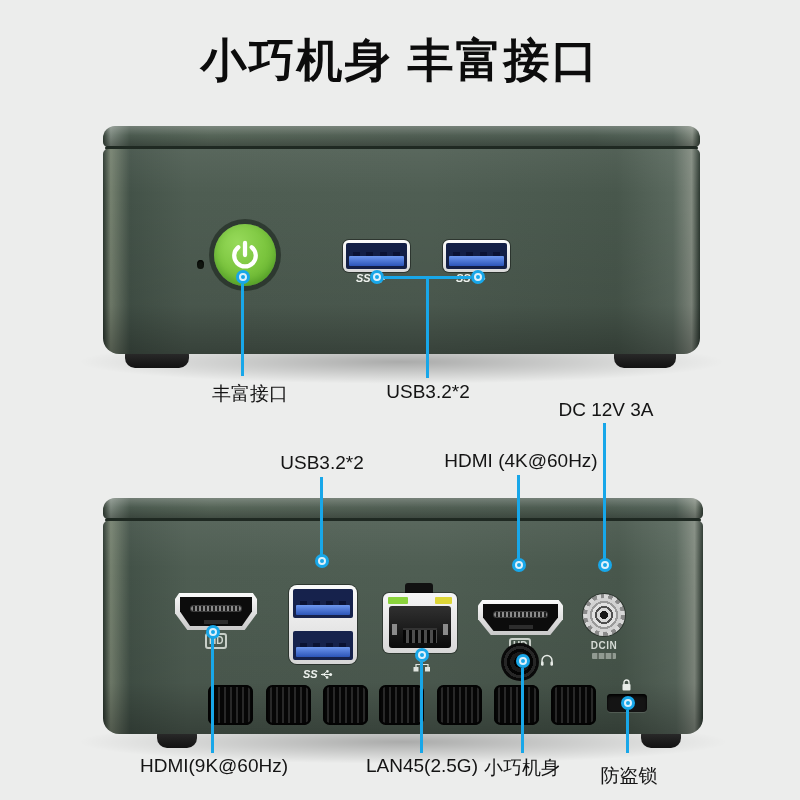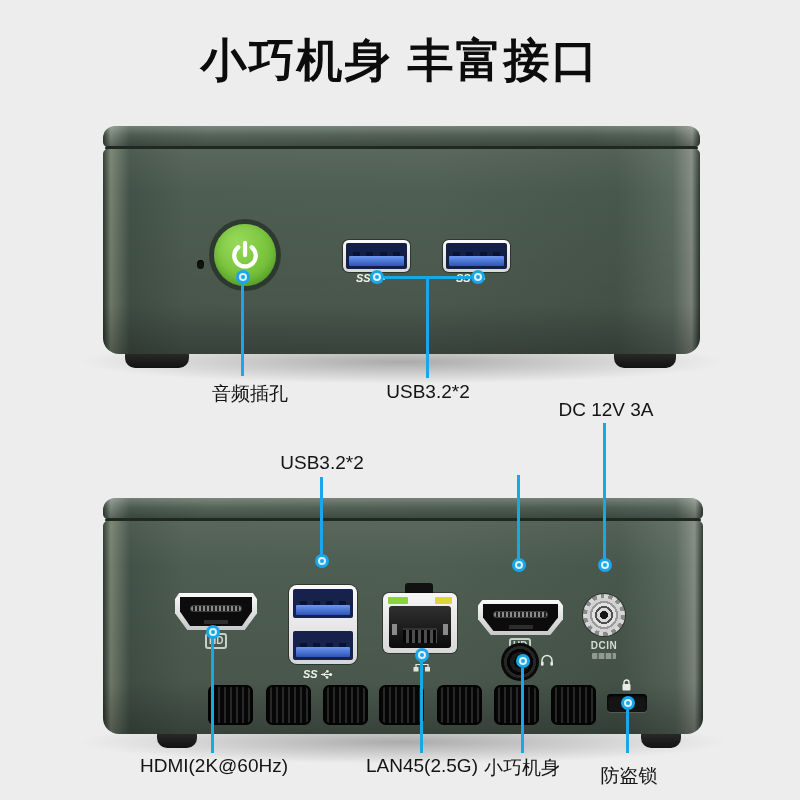--- a/index.html
+++ b/index.html
@@ -272,42 +272,43 @@
       <div class="vent" style="left:220px;"></div>
       <div class="vent" style="left:276px;"></div>
       <div class="vent" style="left:334px;"></div>
       <div class="vent" style="left:391px;"></div>
       <div class="vent" style="left:448px;"></div>
     </div>
   </div>
 
   <div class="co-dot" style="left:236px;top:270px;"></div>
   <div class="co-line" style="left:241px;top:284px;height:92px;"></div>
-  <div class="co-label" style="left:250px;top:381px;">音频插孔</div>
+  <div class="co-label" style="left:250px;top:381px;">丰富接口</div>
 
   <div class="co-dot" style="left:370px;top:270px;"></div>
   <div class="co-dot" style="left:471px;top:270px;"></div>
   <div class="co-hline" style="left:384px;top:276px;width:87px;"></div>
   <div class="co-line" style="left:426px;top:279px;height:99px;"></div>
   <div class="co-label" style="left:428px;top:381px;">USB3.2*2</div>
 
   <div class="co-label" style="left:322px;top:452px;">USB3.2*2</div>
   <div class="co-line" style="left:320px;top:477px;height:78px;"></div>
   <div class="co-dot" style="left:315px;top:554px;"></div>
 
+  <div class="co-label" style="left:521px;top:450px;">HDMI (4K@60Hz)</div>
   <div class="co-line" style="left:517px;top:475px;height:84px;"></div>
   <div class="co-dot" style="left:512px;top:558px;"></div>
 
   <div class="co-label" style="left:606px;top:399px;text-align:right;">DC 12V 3A</div>
   <div class="co-line" style="left:603px;top:423px;height:136px;"></div>
   <div class="co-dot" style="left:598px;top:558px;"></div>
 
   <div class="co-dot" style="left:206px;top:625px;"></div>
   <div class="co-line" style="left:211px;top:639px;height:114px;"></div>
-  <div class="co-label" style="left:214px;top:755px;">HDMI(2K@60Hz)</div>
+  <div class="co-label" style="left:214px;top:755px;">HDMI(9K@60Hz)</div>
 
   <div class="co-dot" style="left:415px;top:648px;"></div>
   <div class="co-line" style="left:420px;top:662px;height:91px;"></div>
   <div class="co-label" style="left:422px;top:755px;">LAN45(2.5G)</div>
 
   <div class="co-dot" style="left:516px;top:654px;"></div>
   <div class="co-line" style="left:521px;top:668px;height:85px;"></div>
   <div class="co-label" style="left:522px;top:755px;">小巧机身</div>
 
   <div class="co-dot" style="left:621px;top:696px;"></div>

